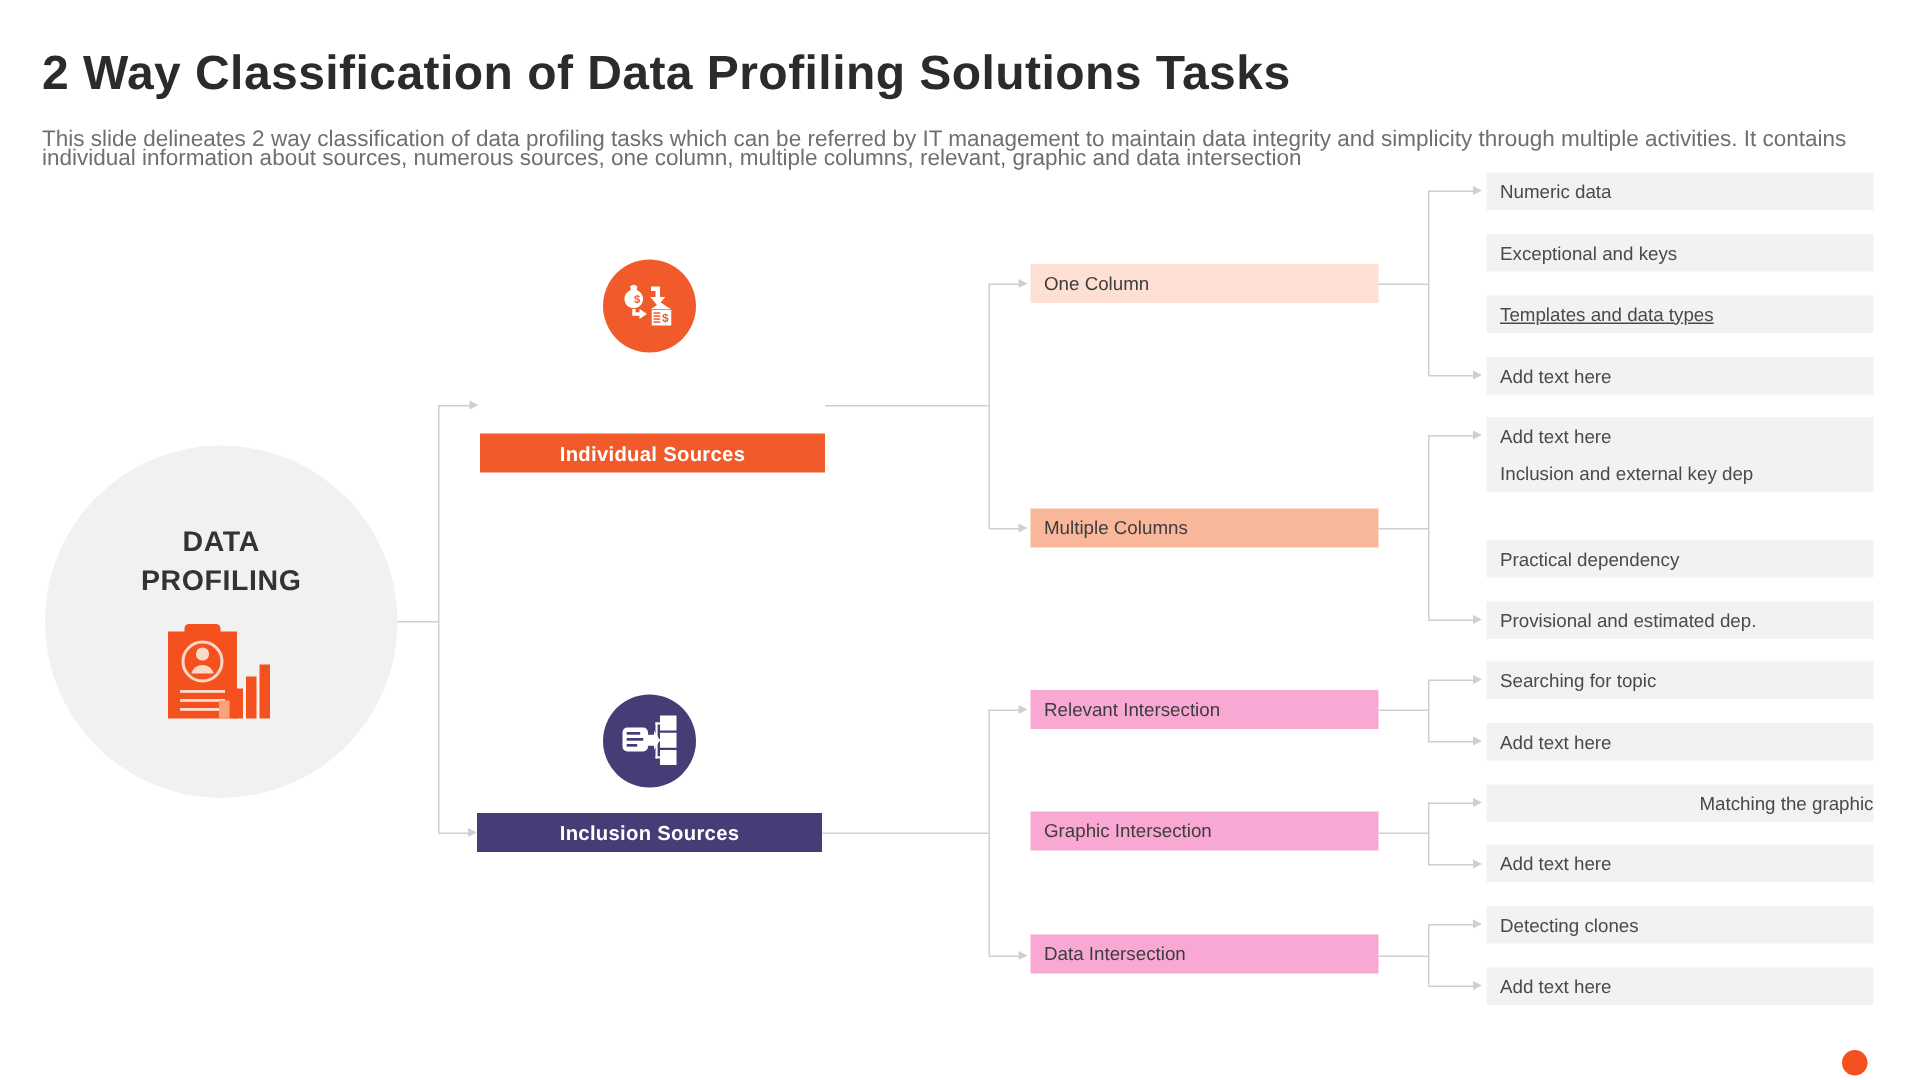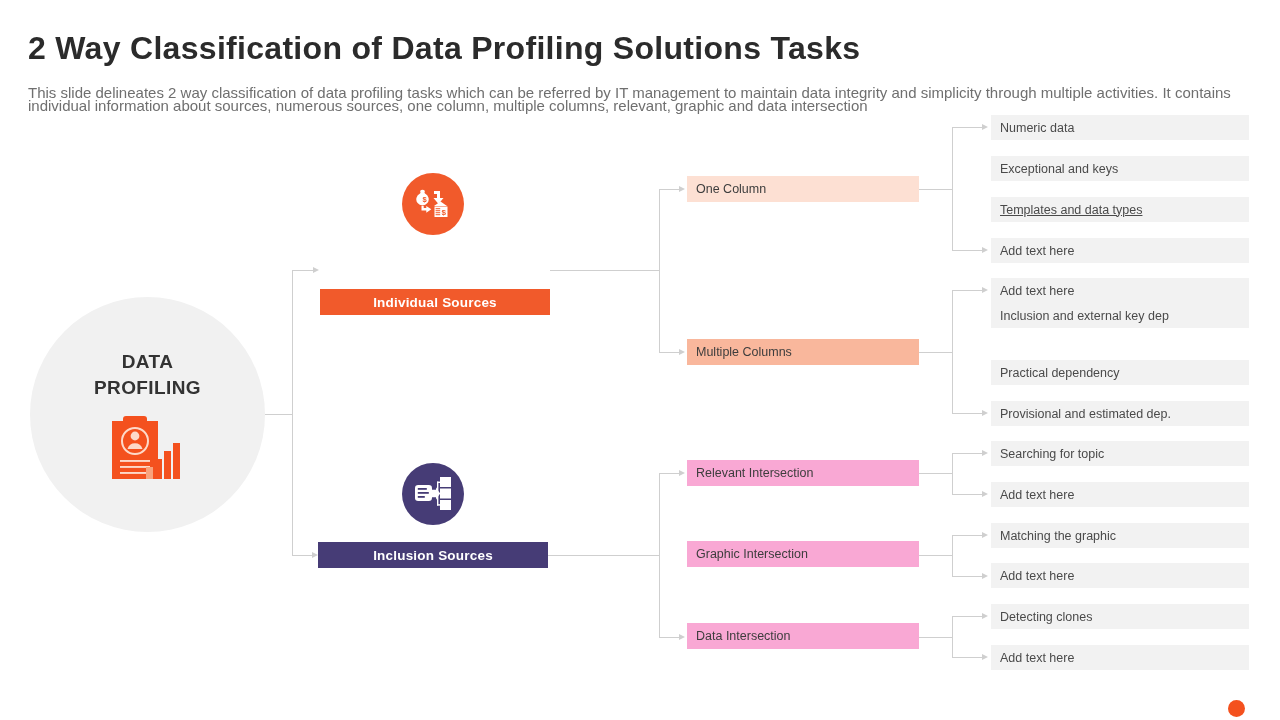--- a/index.html
+++ b/index.html
@@ -263,21 +263,21 @@
       <span>Provisional and estimated dep.</span>
     </div>
 
   <div class="lvl3" style="top:441px;">
       <span>Searching for topic</span>
     </div>
   <div class="lvl3" style="top:482px;">
       <span>Add text here</span>
     </div>
 
-  <div class="lvl3" style="top:523px;">
+  <div class="lvl3" style="top:523px;justify-content:flex-end;">
       <span>Matching the graphic</span>
     </div>
   <div class="lvl3" style="top:563px;">
       <span>Add text here</span>
     </div>
 
   <div class="lvl3" style="top:604px;">
       <span>Detecting clones</span>
     </div>
   <div class="lvl3" style="top:645px;">

